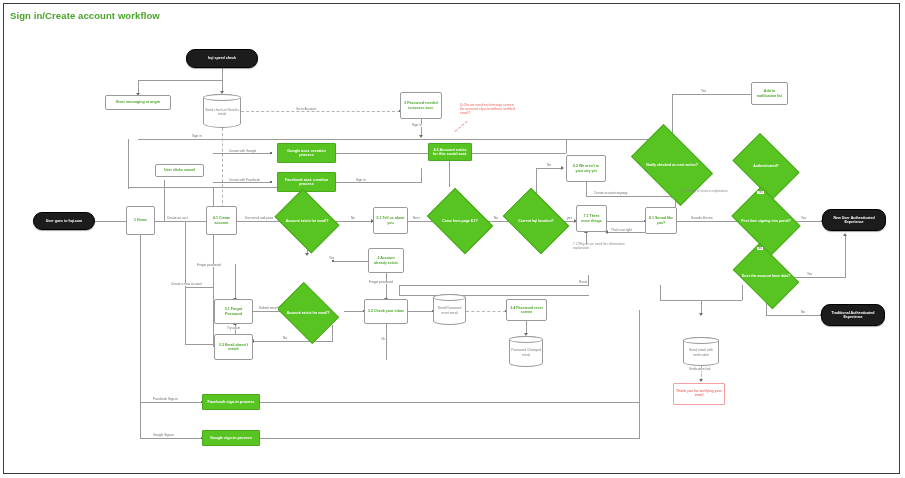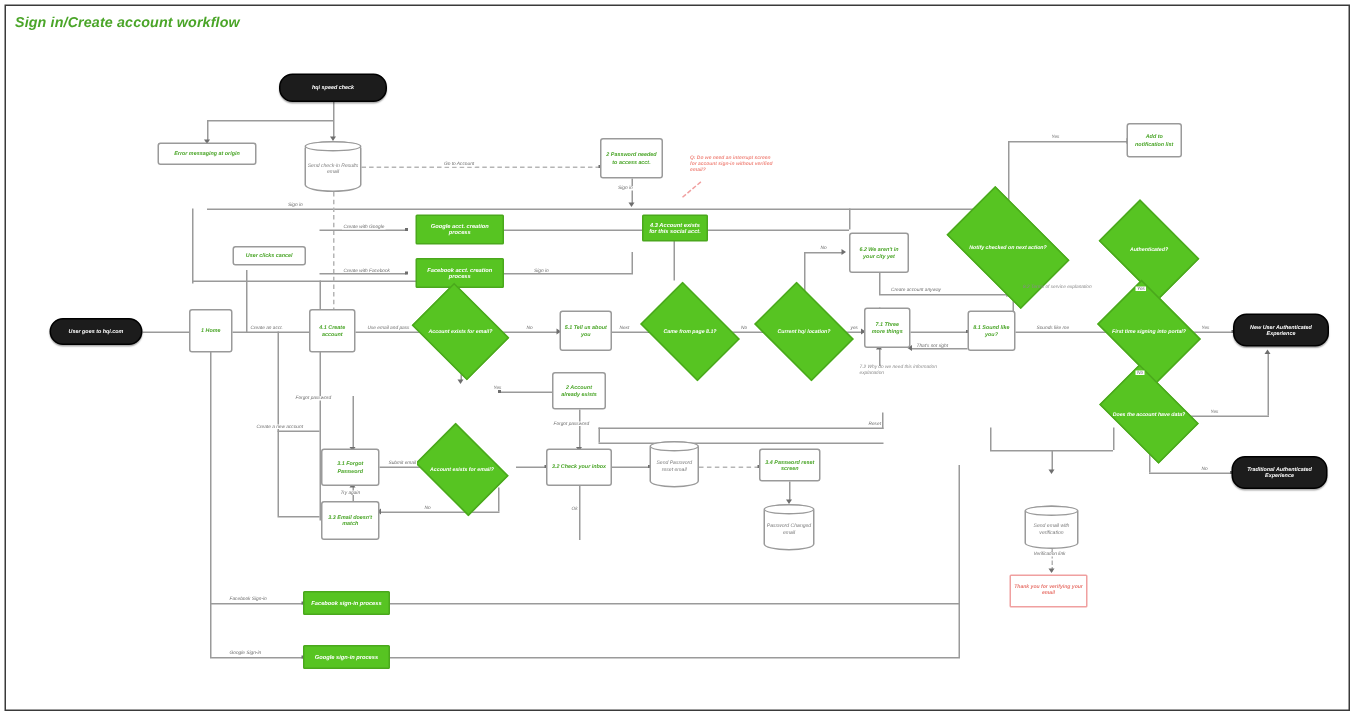--- a/index.html
+++ b/index.html
@@ -3,21 +3,20 @@
 <meta charset="utf-8">
 <style>
   html,body{margin:0;padding:0;background:#ffffff;}
   body{font-family:"Liberation Sans",sans-serif;}
 
   #canvas{
     position:relative;
     width:905px;height:478px;
     background:#ffffff;
     overflow:hidden;
-    font-style:italic;
   }
 
   
   #frame{
     position:absolute;left:3px;top:3px;
     width:897px;height:471px;
     border:1px solid #3a3a3a;
     box-sizing:border-box;
     background:#fff;
   }

